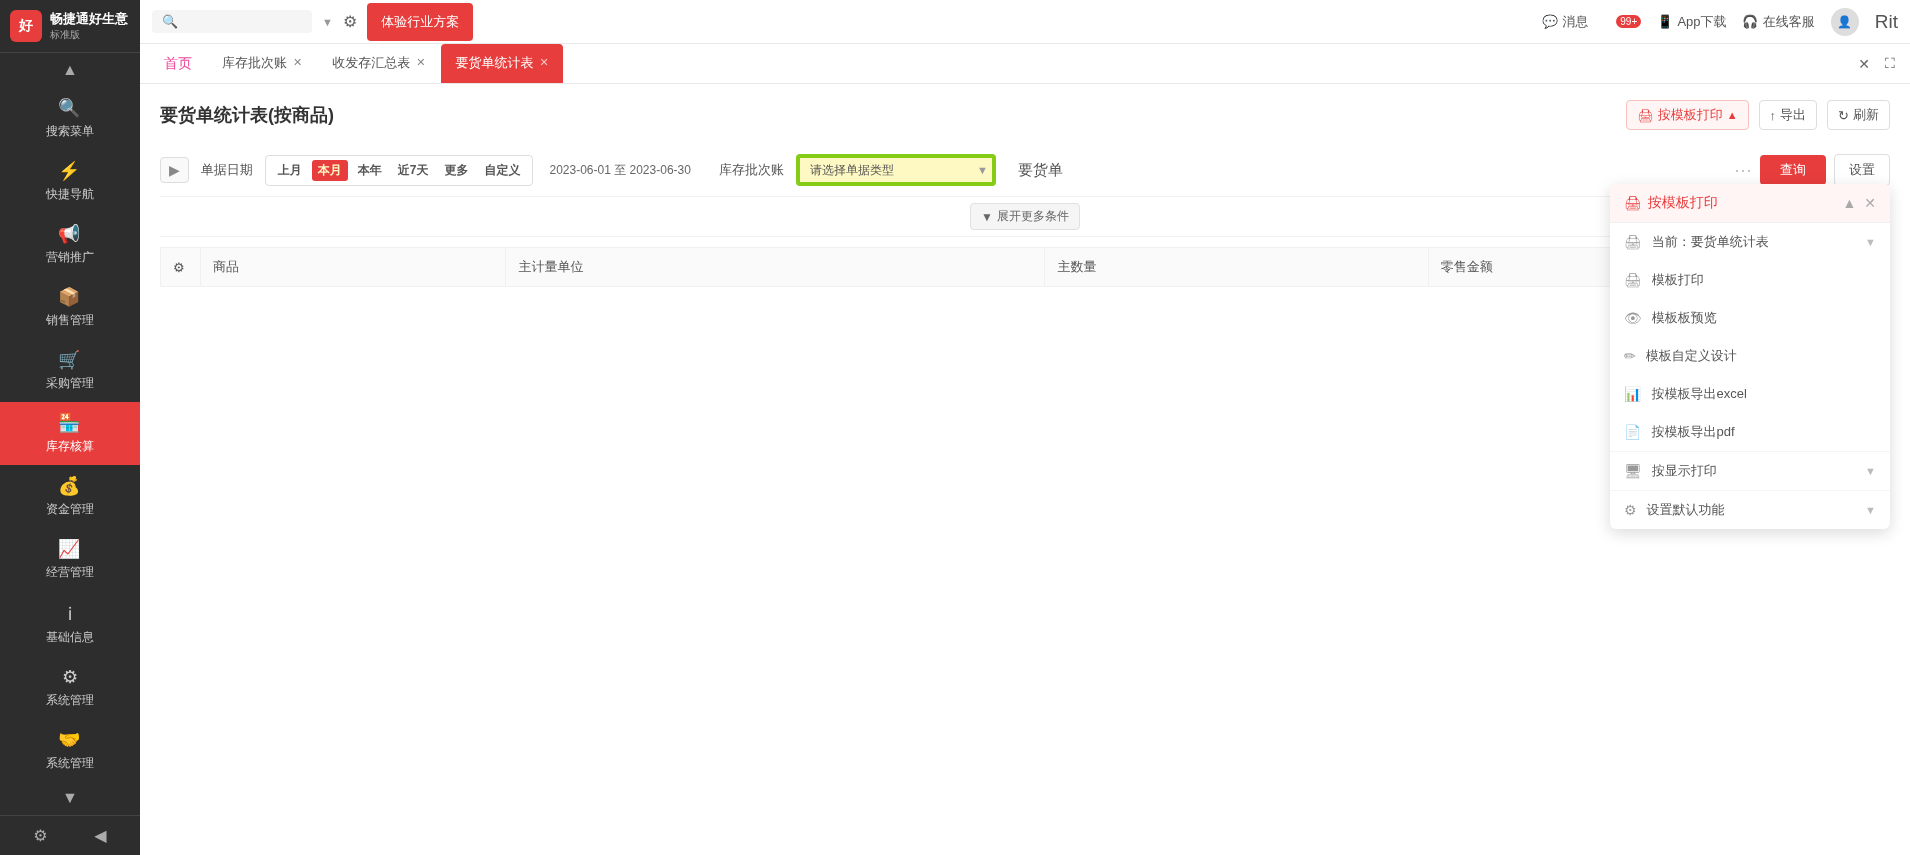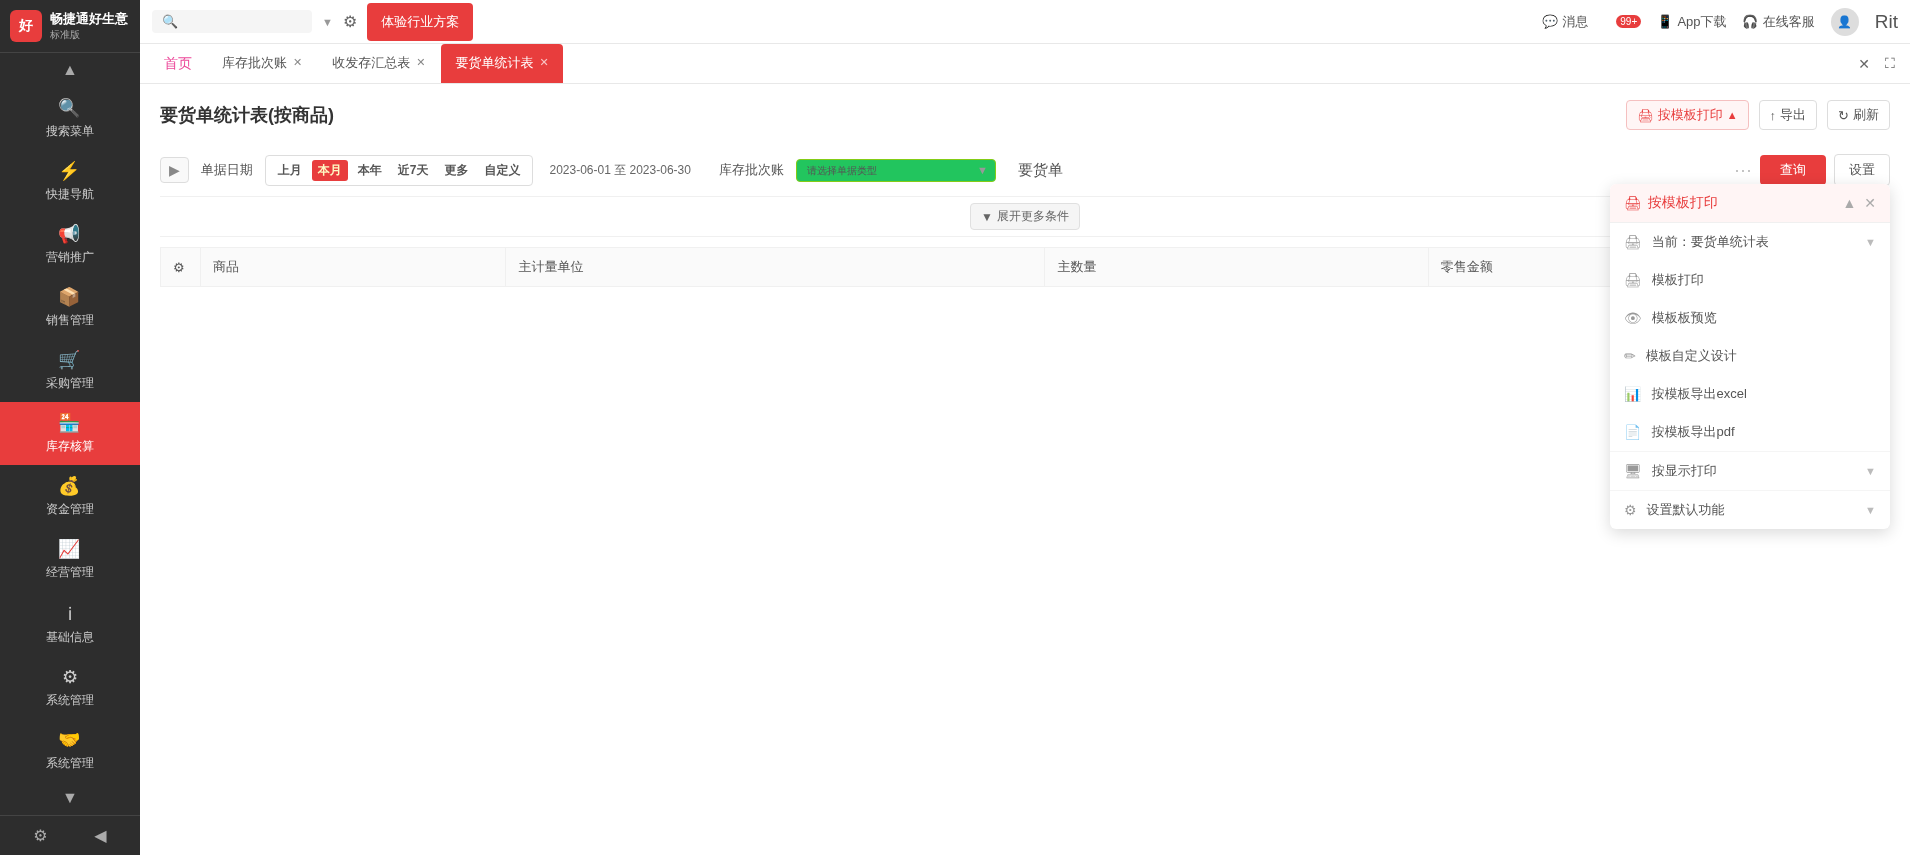--- a/index.html
+++ b/index.html
@@ -322,26 +322,26 @@
       font-size: 12px;
       color: #555;
       font-weight: bold;
     }
     .date-btn.active {
       background: #e83d3d;
       color: #fef9c3;
       border-radius: 3px;
     }
     .filter-select {
-      border: 1px solid #84cc16;
+      border: 4px solid #84cc16;
       border-radius: 4px;
       padding: 5px 28px 5px 10px;
-      font-size: 10px;
-      color: #555;
-      background: #22c55e;
+      font-size: 12px;
+      color: #555;
+      background: #fef9c3;
       cursor: pointer;
       appearance: none;
       min-width: 200px;
     }
     .select-wrapper {
       position: relative;
       display: inline-block;
     }
     .select-arrow {
       position: absolute;

